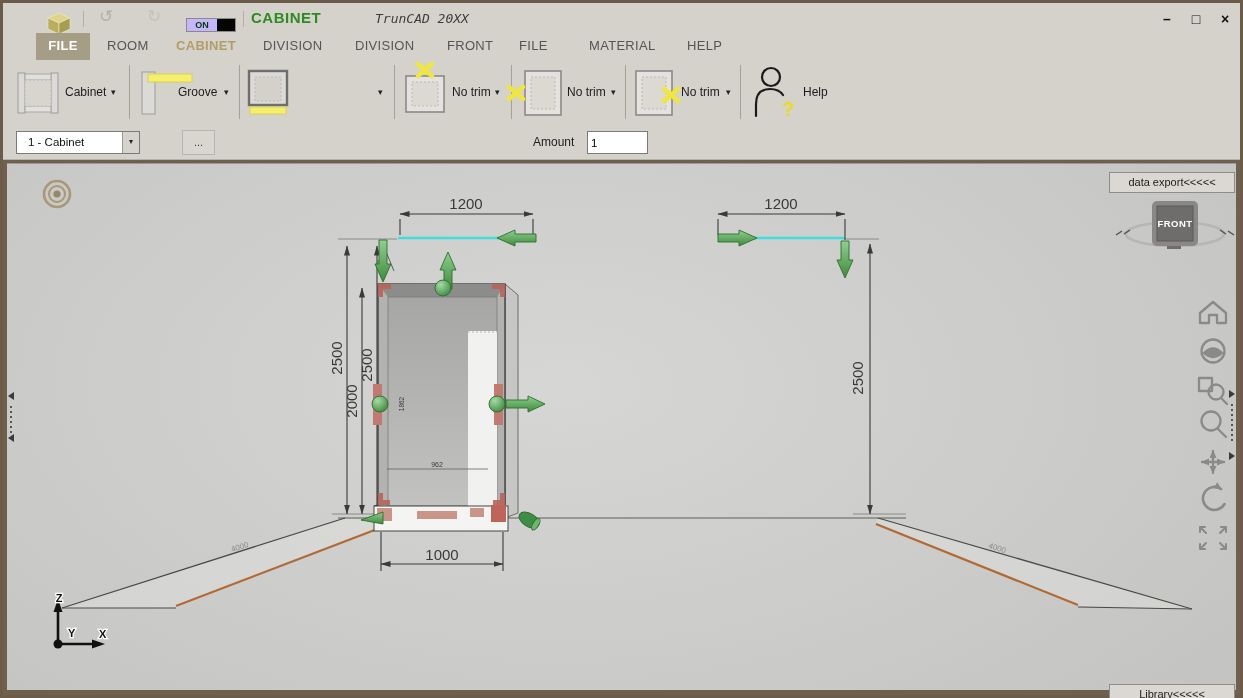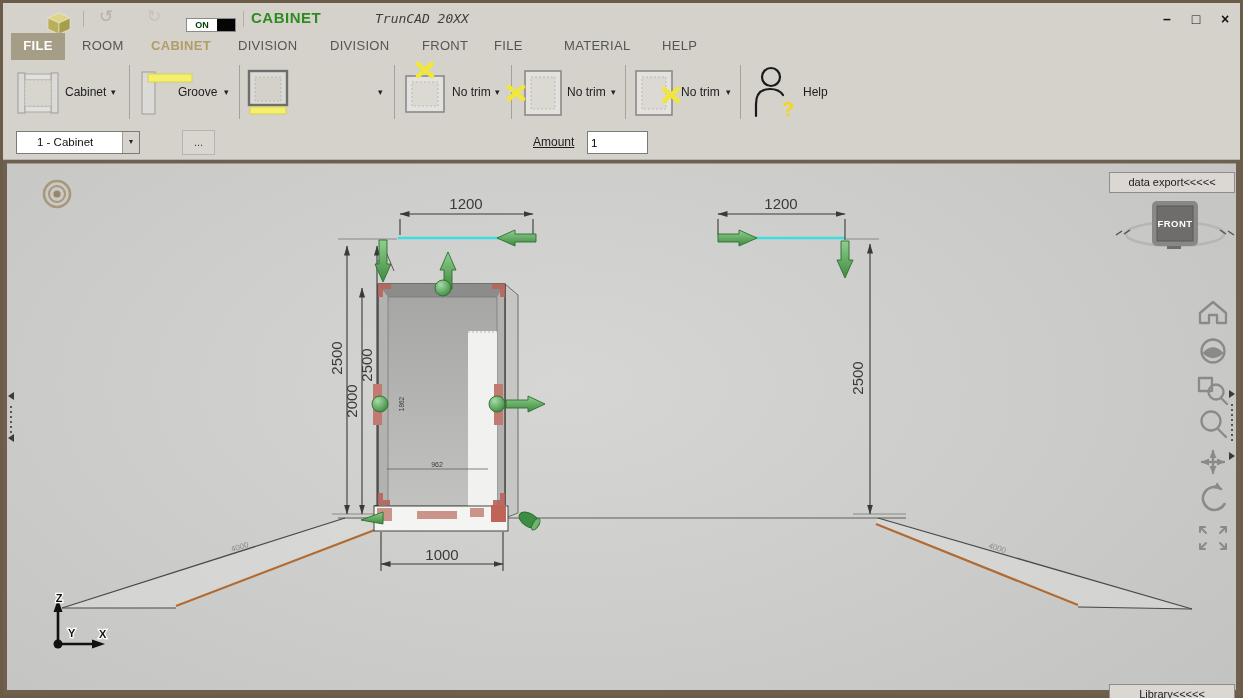--- a/index.html
+++ b/index.html
@@ -10,43 +10,43 @@
     font-family:"Liberation Sans",sans-serif;
     box-shadow:inset 0 0 0 3px #6b5c4a;
   }
   
   .titlebar{position:absolute;left:3px;top:3px;right:3px;height:30px;}
   .tb-sep{position:absolute;top:8px;width:1px;height:16px;background:#b3afa7;}
   .undo,.redo{position:absolute;top:3px;font-size:17px;}
   .undo{left:96px;color:#b3afa7;}
   .redo{left:144px;color:#c6c2ba;}
   .toggle{position:absolute;left:183px;top:15px;width:50px;height:14px;border:1px solid #8a8a88;background:#000;display:flex;}
-  .toggle-on{width:31px;height:100%;background:#ffffff;color:#053c05;font-size:9px;font-weight:bold;text-align:center;line-height:12px;border-right:1px solid #0a0a0a;}
+  .toggle-on{width:31px;height:100%;background:#c4b5fd;color:#053c05;font-size:9px;font-weight:bold;text-align:center;line-height:12px;border-right:1px solid #0a0a0a;}
   .toggle-off{flex:1;background:#050505;}
   .webinar{position:absolute;left:248px;top:6px;font-size:15px;font-weight:bold;color:#2e8b1f;letter-spacing:.5px;}
   .apptitle{position:absolute;left:372px;top:8px;font-family:"DejaVu Sans Mono",monospace;font-size:13px;color:#3c3c3a;font-style:italic;}
   .winbtn{position:absolute;top:6px;width:22px;height:20px;text-align:center;font-size:14px;font-weight:bold;color:#111;line-height:20px;}
   
   .menubar{position:absolute;left:3px;top:33px;right:3px;height:27px;font-size:13px;color:#555553;}
-  .menu-item{position:absolute;top:0;height:43px;line-height:26px;letter-spacing:.3px;}
+  .menu-item{position:absolute;top:0;height:43px;line-height:26px;letter-spacing:.3px;margin-left:25px;}
   .menu-file{left:8px;width:54px;background:#a59d86;color:#fff;font-weight:bold;text-align:center;}
   .menu-cabinet{color:#b29d66;font-weight:bold;}
   
   .ribbon{position:absolute;left:3px;top:60px;right:3px;height:67px;background:#d5d2cc;}
   .rib-sep{position:absolute;top:5px;width:1px;height:54px;background:#a5a29d;}
   .rib-icon{position:absolute;top:0;}
   .rib-label{position:absolute;top:0;height:67px;line-height:64px;font-size:12px;color:#1c1c1c;}
   .rib-arrow{position:absolute;top:0;height:67px;line-height:64px;font-size:9px;color:#222;}
   
   .selrow{position:absolute;left:3px;top:127px;right:3px;height:33px;background:#d5d2cc;border-bottom:1px solid #b5b2ac;}
   .combo{position:absolute;left:13px;top:4px;width:124px;height:23px;background:#fff;border:1px solid #7a7a78;display:flex;}
-  .combo-text{flex:1;font-size:11.5px;line-height:21px;padding-left:20px;color:#111;}
+  .combo-text{flex:1;font-size:11.5px;line-height:21px;padding-left:11px;color:#111;}
   .combo-btn{width:17px;background:#d6d3cd;border-left:1px solid #9a9a98;text-align:center;font-size:8px;line-height:20px;color:#222;}
   .more-btn{position:absolute;left:179px;top:3px;width:33px;height:25px;background:#d9d6d0;border:1px solid #b8b5b0;text-align:center;font-size:11px;line-height:22px;color:#444;}
-  .amount-label{position:absolute;left:530px;top:8px;font-size:12px;color:#1c1c1c;text-decoration:underline;}
+  .amount-label{position:absolute;left:530px;top:8px;font-size:12px;color:#1c1c1c;}
   .amount-input{position:absolute;left:584px;top:4px;width:61px;height:23px;border:1px solid #7a7a78;font-size:11.5px;padding:0 3px;font-family:"Liberation Sans",sans-serif;background:#fff;}
   
   .canvas-frame{position:absolute;left:3px;top:160px;width:1237px;height:535px;background:#6f604e;}
   .viewport{position:absolute;left:4px;top:3px;width:1229px;height:527px;
     background:radial-gradient(ellipse 950px 520px at 45% 42%, #d6d6d4 0%, #cbcbc9 55%, #c1c1bf 100%);
     border-top:1px solid #9a9a98;}
   .vp-btn{position:absolute;width:126px;height:21px;background:#dbd8d3;border:1px solid #8f8d89;text-align:center;font-size:11px;line-height:19px;color:#1c1c1c;}
   .scene{position:absolute;left:0;top:0;}
   text{font-family:"Liberation Sans",sans-serif;}
 </style>

